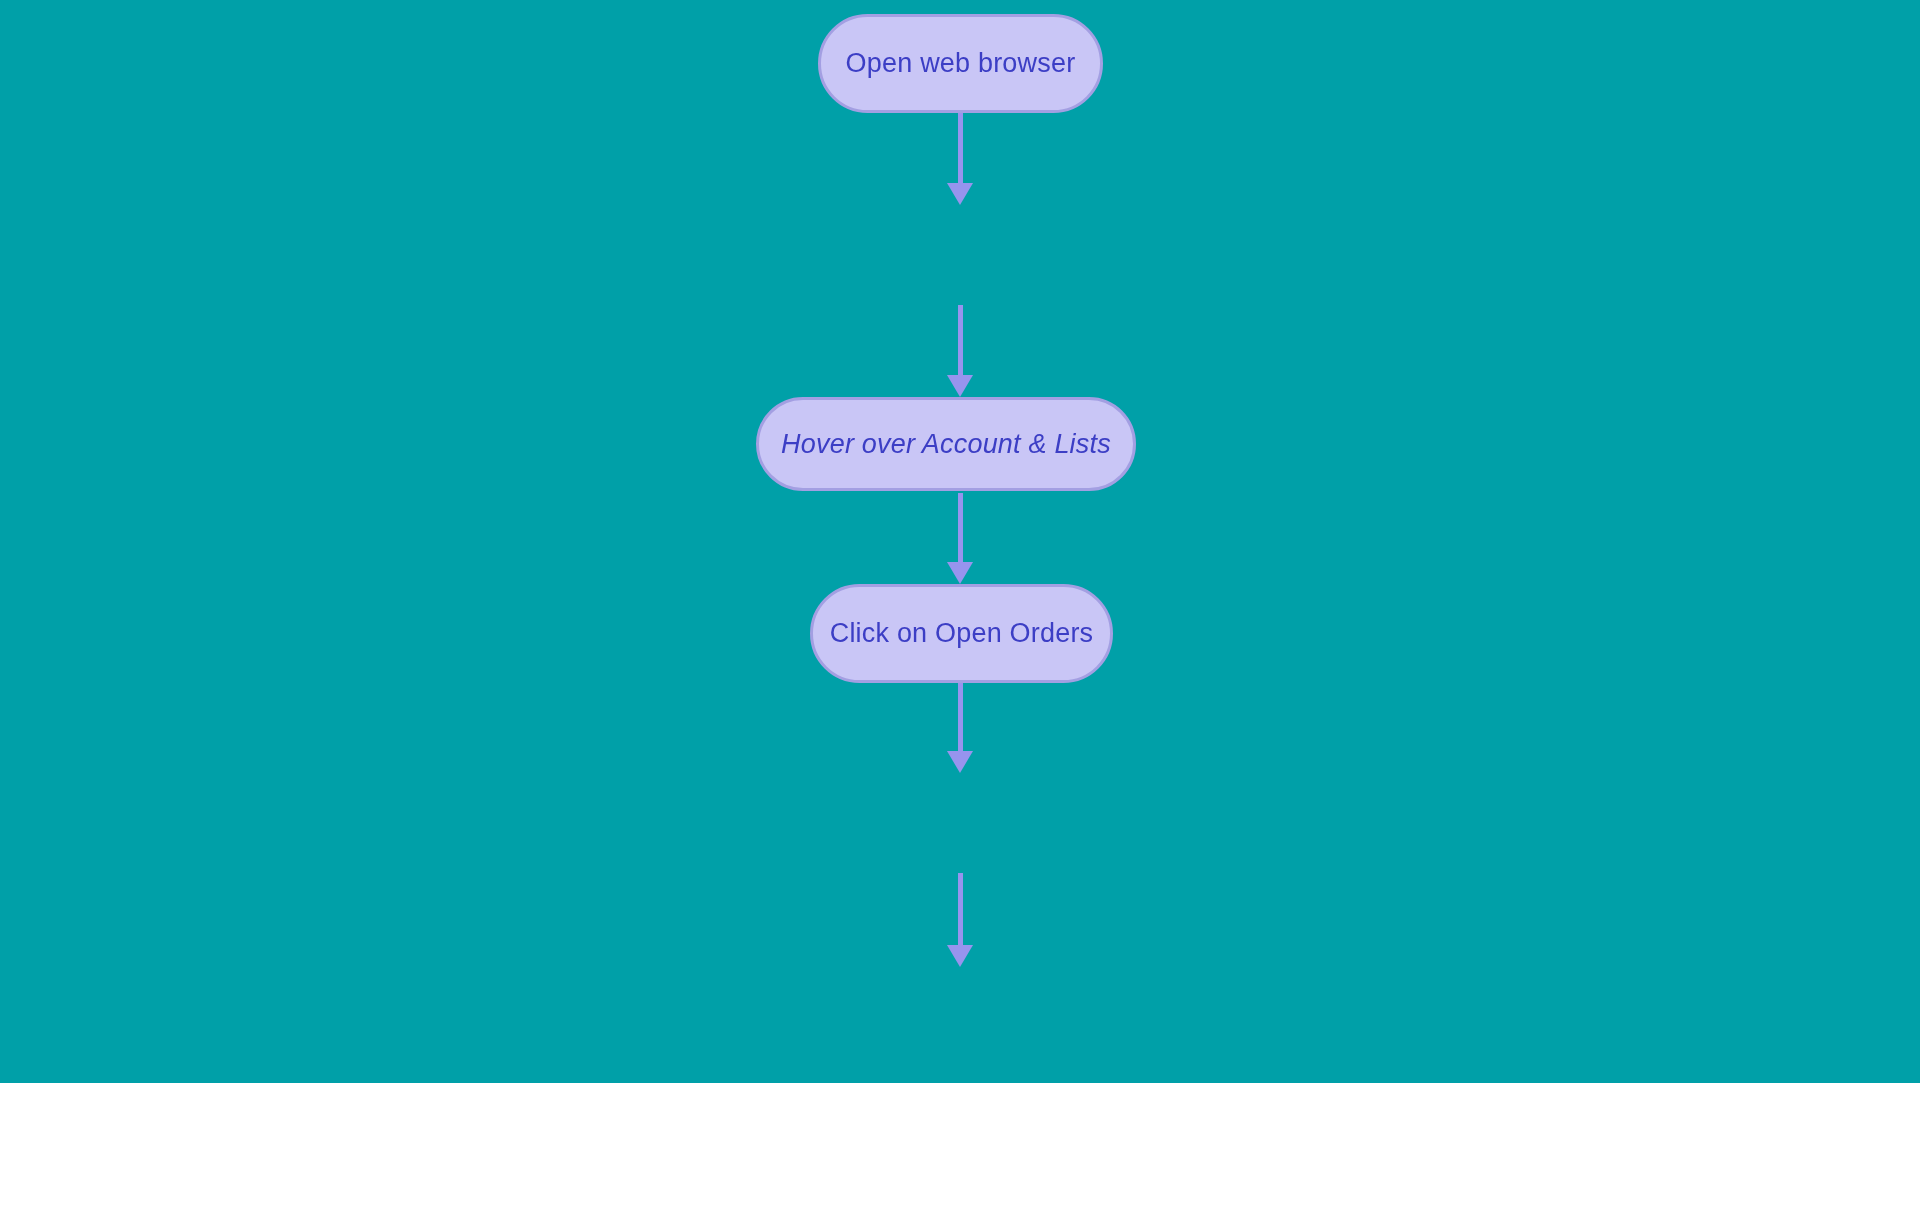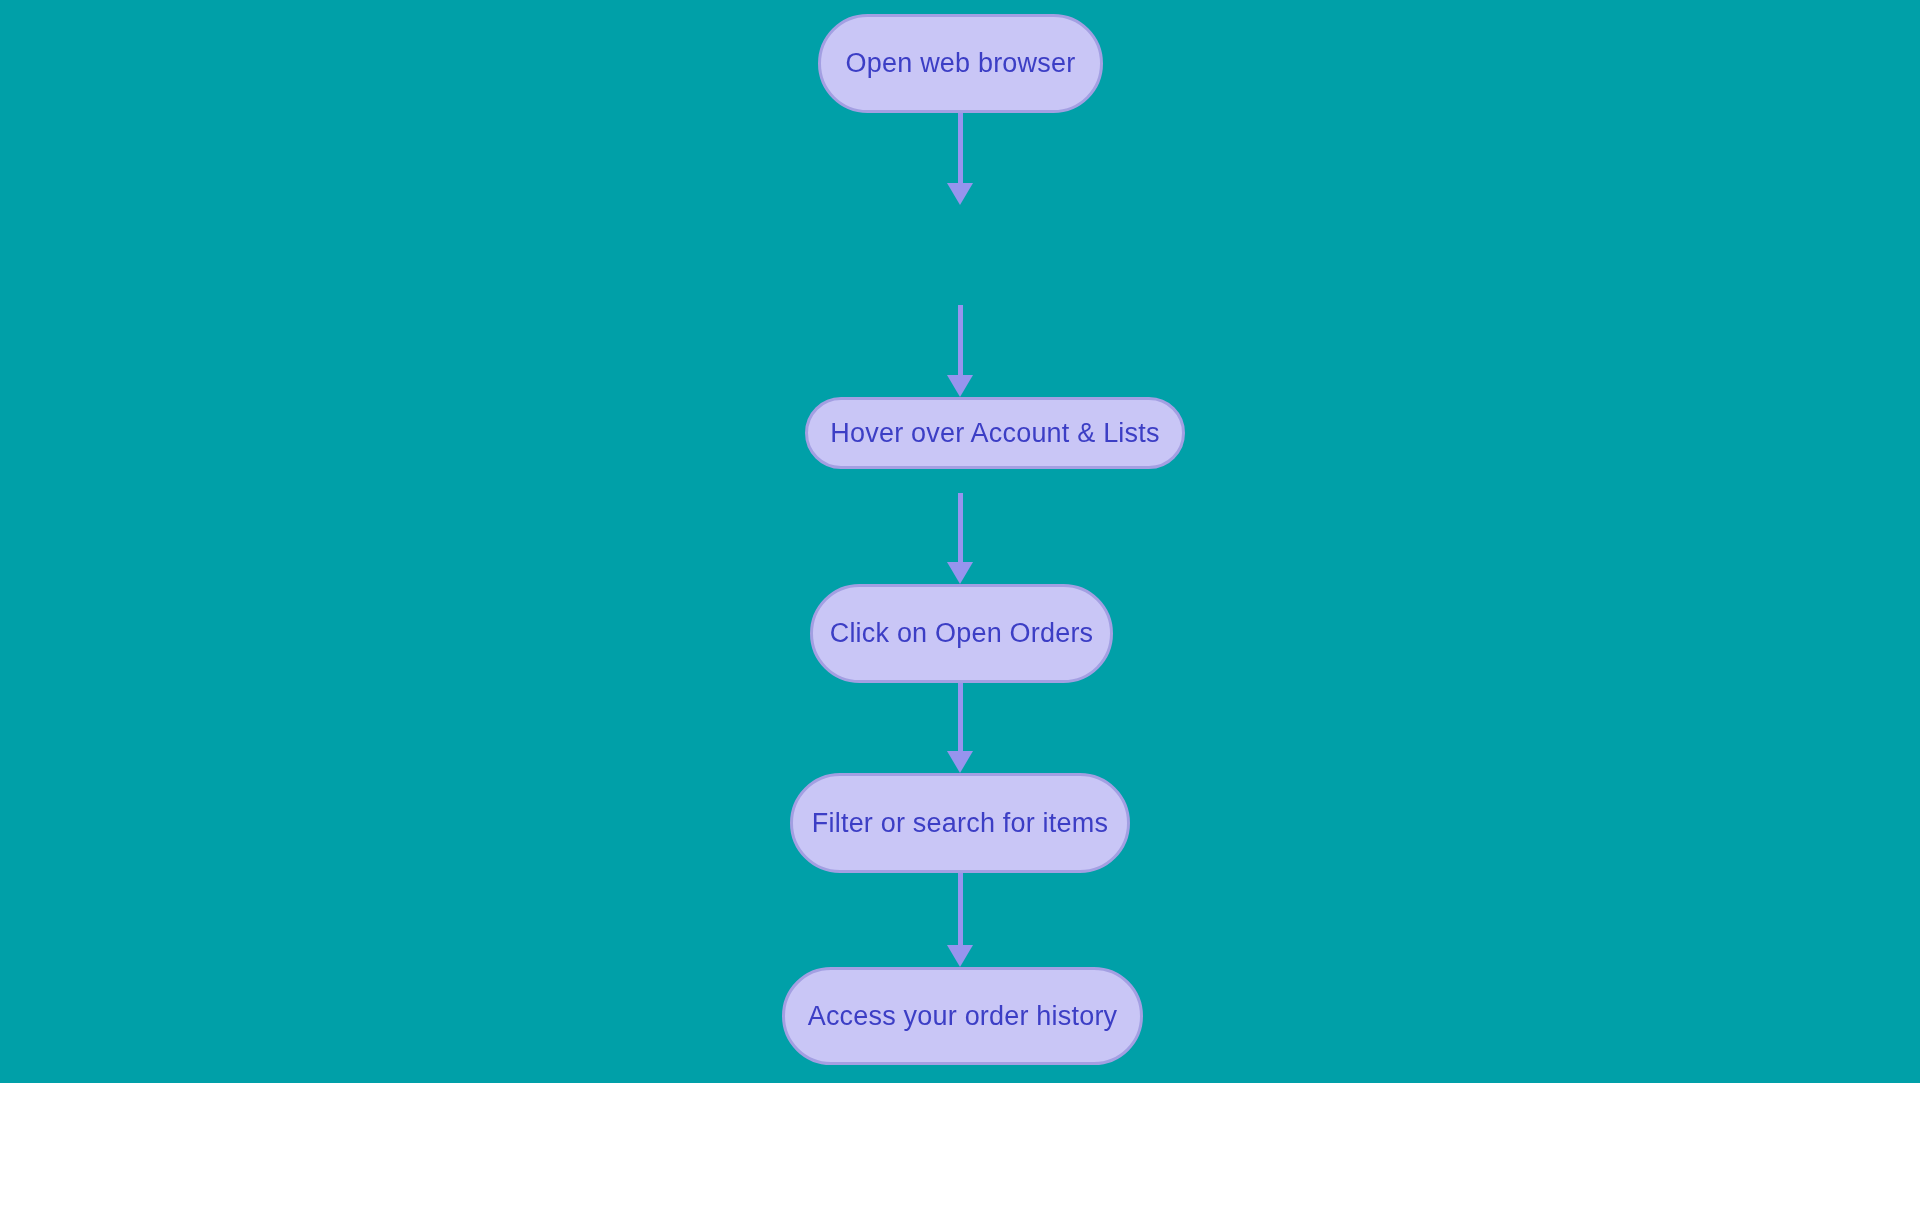--- a/index.html
+++ b/index.html
@@ -36,21 +36,21 @@
   }
   .flow-node .node-label {
     color: var(--text, #3C3EC5);
     font-size: 27px;
     font-weight: 500;
     letter-spacing: 0.2px;
     white-space: nowrap;
   }
   .node-1 { left: 818px; top: 14px;  width: 285px; height: 99px;  }
   .node-2 { left: 828px; top: 207px; width: 267px; height: 98px;  }
-  .node-3 { left: 805px; top: 397px; width: 380px; height: 72px;  }
+  .node-3 { left: 756px; top: 397px; width: 380px; height: 94px; font-style: italic;  }
   .node-4 { left: 810px; top: 584px; width: 303px; height: 99px;  }
   .node-5 { left: 790px; top: 773px; width: 340px; height: 100px; }
   .node-6 { left: 782px; top: 967px; width: 361px; height: 98px;  }
 
   .connector {
     position: absolute;
     width: 26px;
     display: flex;
     flex-direction: column;
     align-items: center;
@@ -114,28 +114,22 @@
 
     <div class="flow-node node-4">
       <span class="node-label">Click on Open Orders</span>
     </div>
 
     <div class="connector conn-4">
       <div class="arrow-line"></div>
       <div class="arrow-head"></div>
     </div>
 
-    <div class="flow-node node-5">
-      <span class="node-label">Filter or search for items</span>
-    </div>
 
     <div class="connector conn-5">
       <div class="arrow-line"></div>
       <div class="arrow-head"></div>
     </div>
 
-    <div class="flow-node node-6">
-      <span class="node-label">Access your order history</span>
-    </div>
 
   </div>
   <div class="bottom-whitespace"></div>
 </div>
 
 </body></html>

